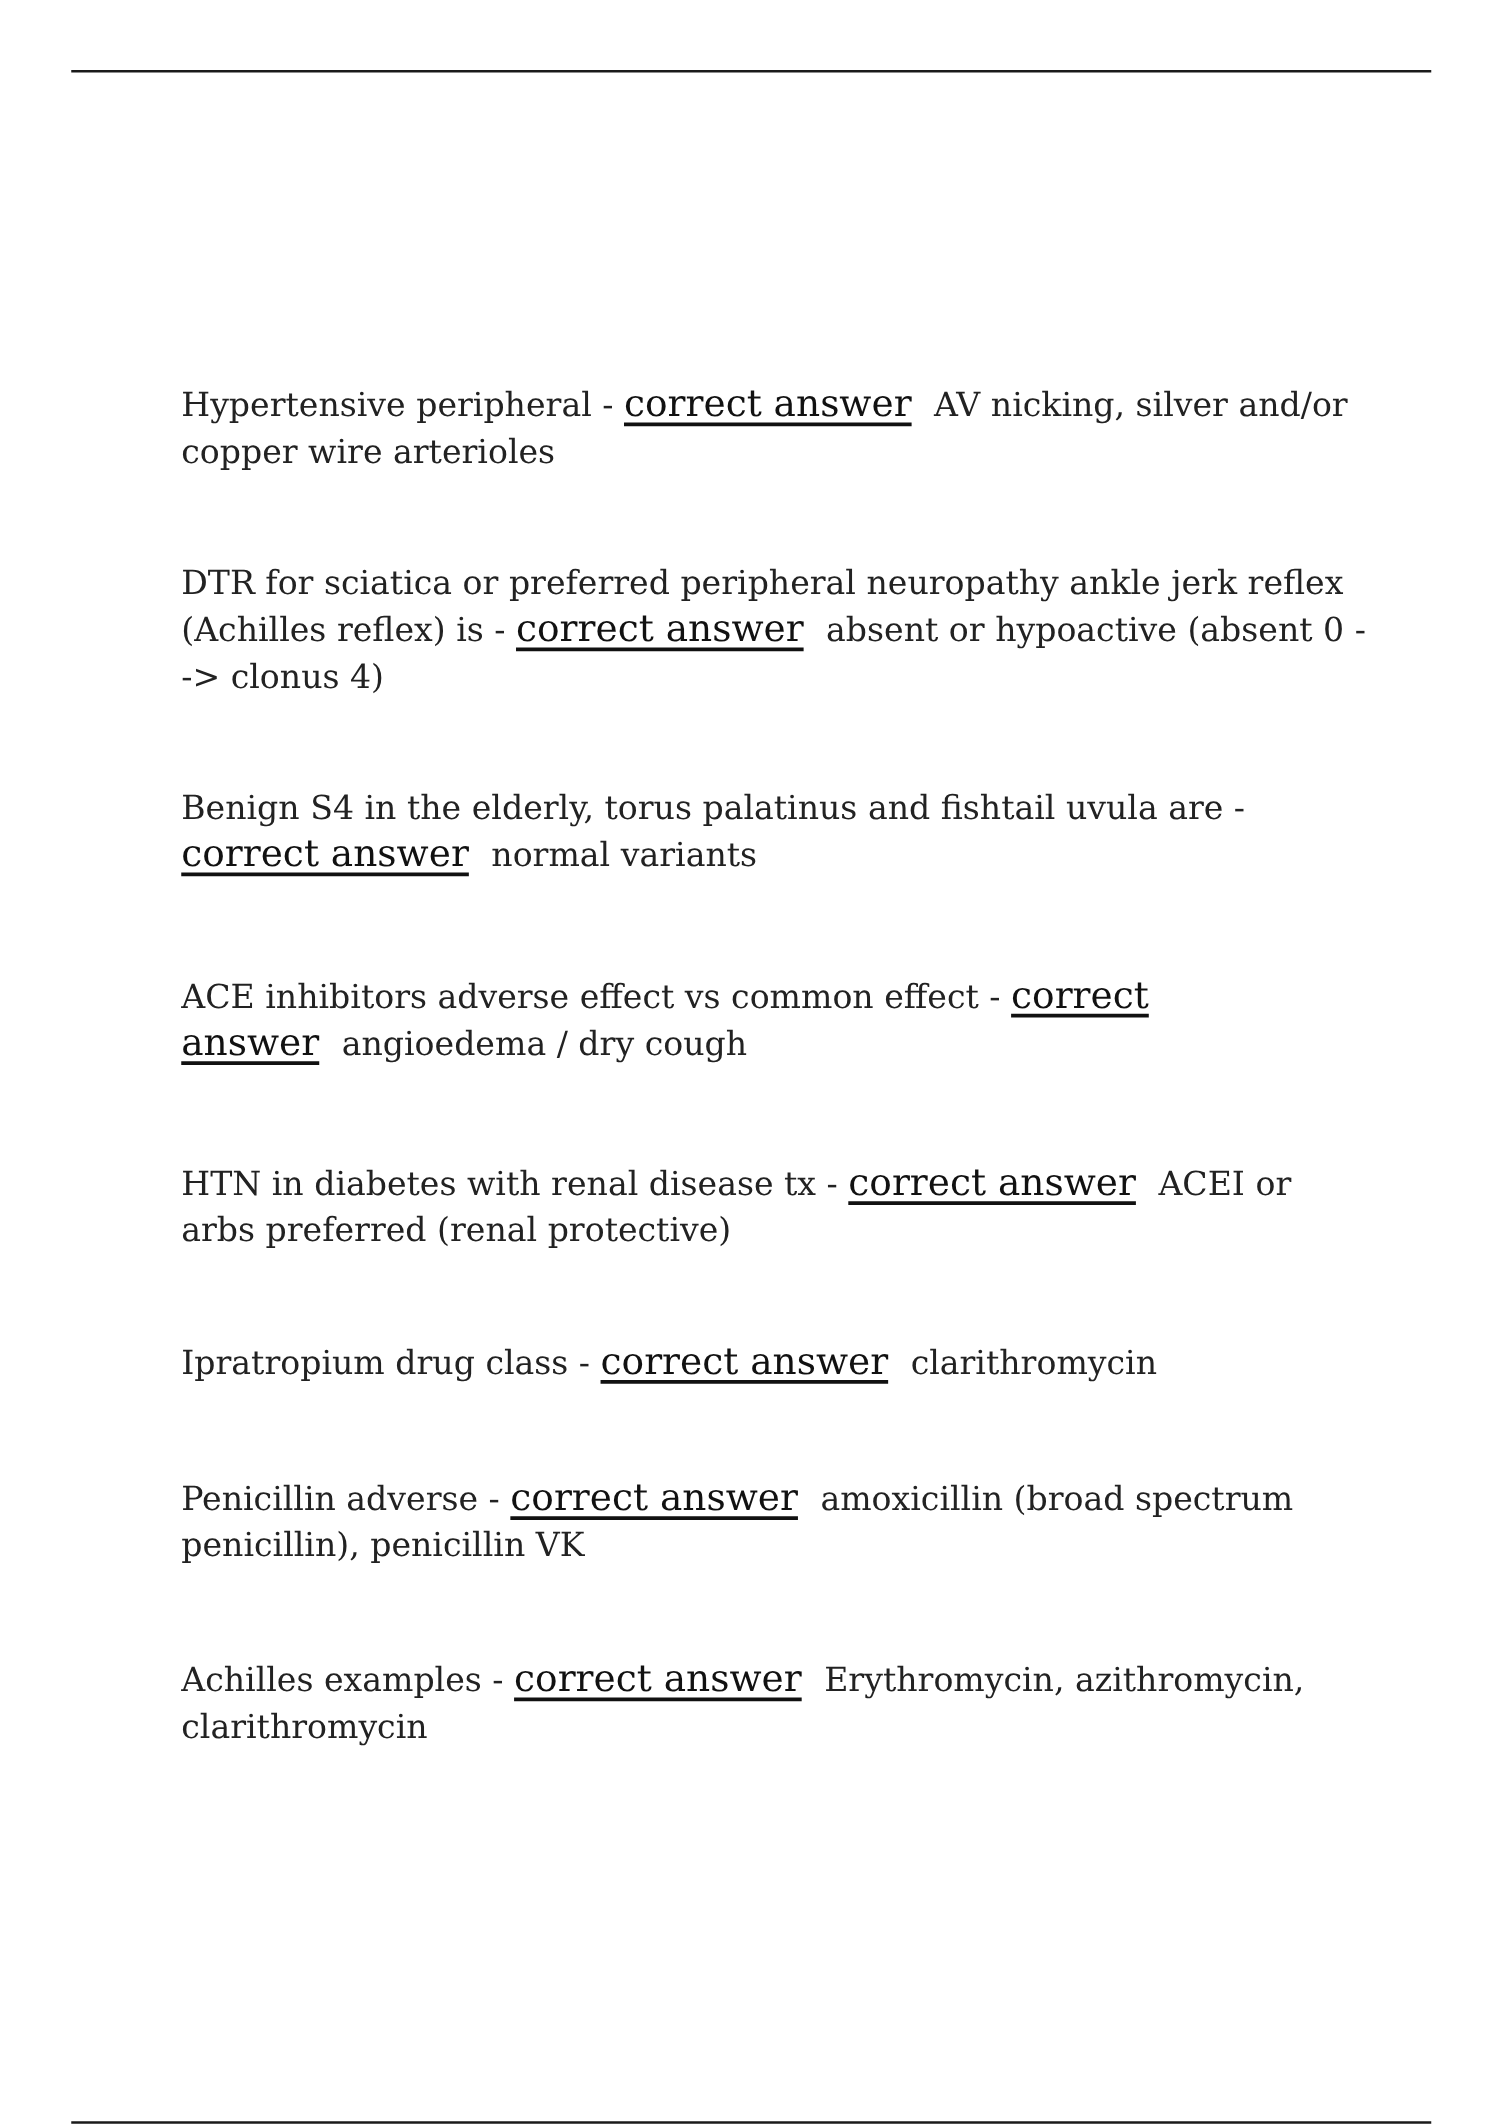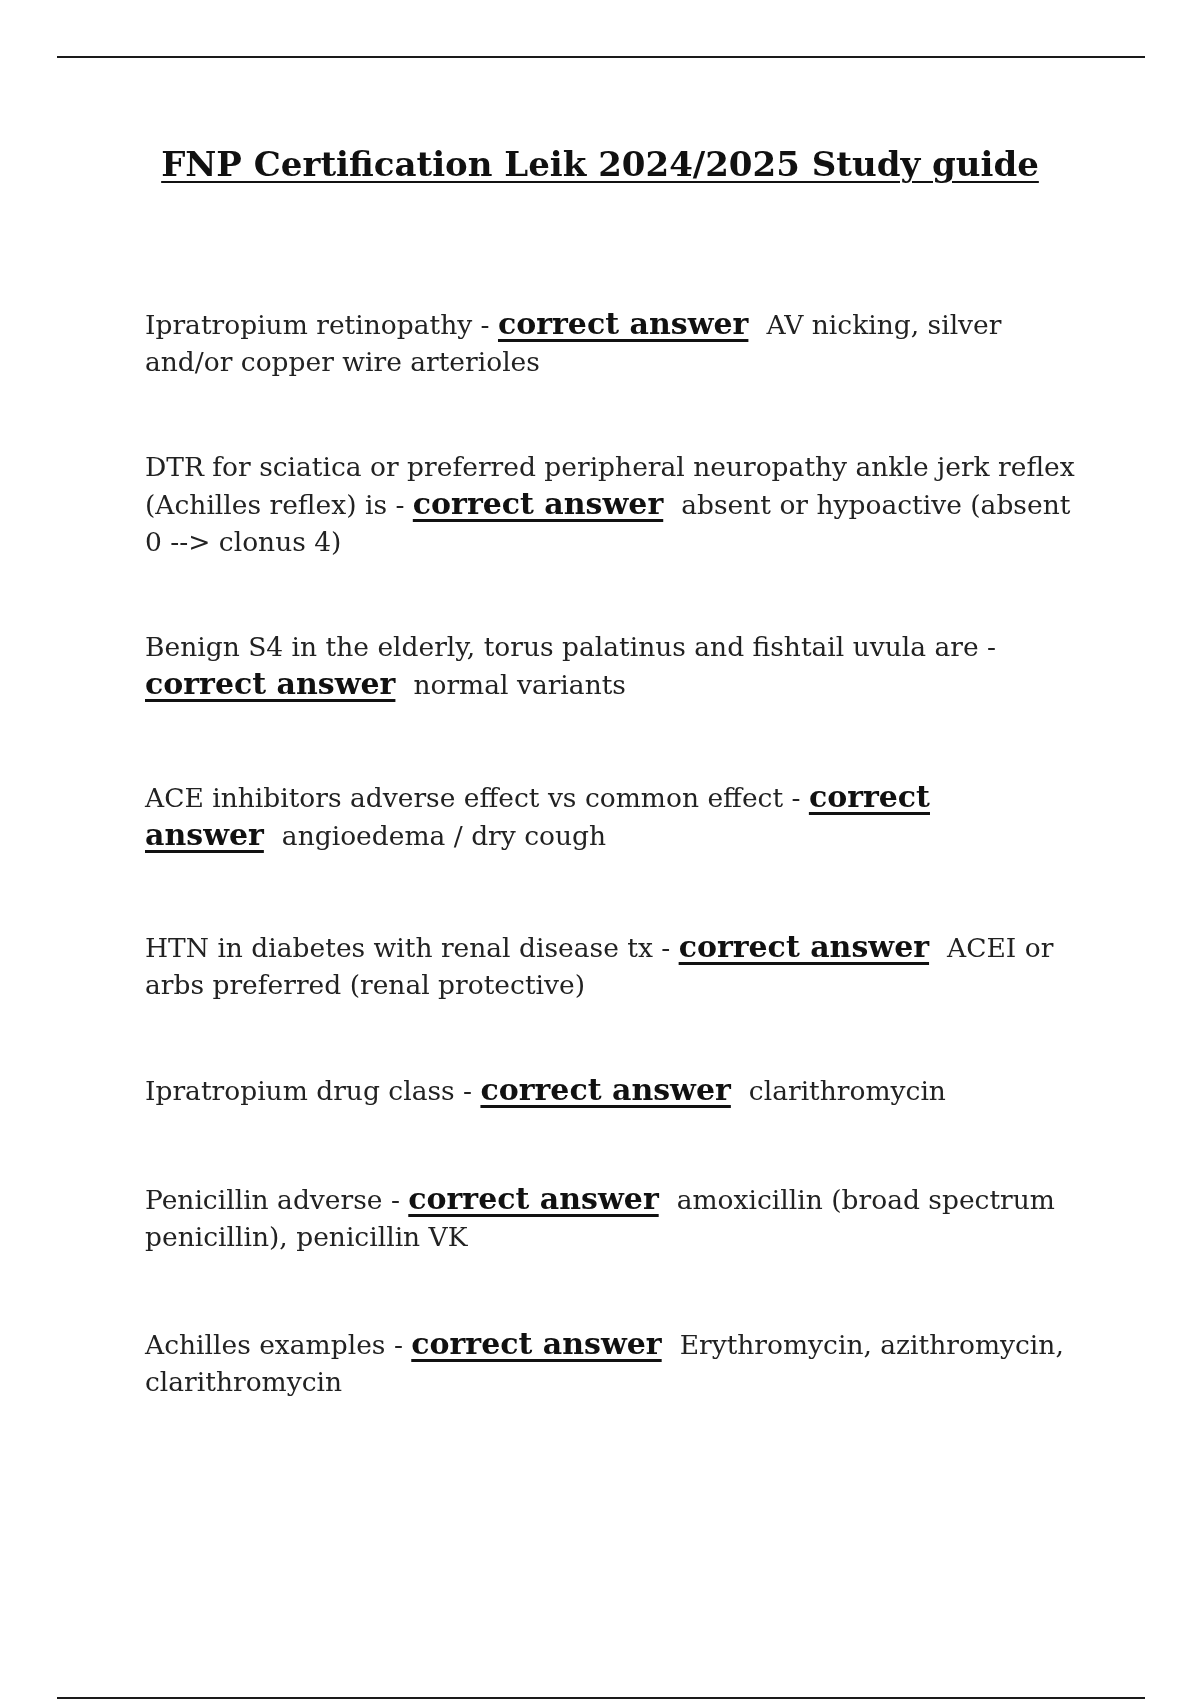--- a/index.html
+++ b/index.html
@@ -5,35 +5,35 @@
     html, body { margin: 0; padding: 0; background: #ffffff; }
     body { width: 1200px; height: 1700px; position: relative; overflow: hidden;
            font-family: "DejaVu Serif", serif; color: #1a1a1a; }
     .rule { position: absolute; left: 57px; width: 1088px; height: 2px; background: #1a1a1a; }
     .rule.top { top: 56px; }
     .rule.bottom { top: 1697px; }
     .title { position: absolute; left: 100px; width: 1000px; top: 141px; text-align: center;
              font-weight: bold; font-size: 34px; line-height: 46px; color: #111; }
     .title span { text-decoration: underline; text-decoration-thickness: 2px; text-underline-offset: 5px; }
     .qa { position: absolute; left: 145px; width: 950px; font-size: 26.5px; line-height: 37px; color: #222; }
-    .ca { font-weight: bold; font-size: 30px; text-decoration: underline; text-decoration-thickness: 3px;
+    .ca { font-weight: normal; font-size: 30px; text-decoration: underline; text-decoration-thickness: 3px;
           text-underline-offset: 5px; color: #111; margin-top: 36px; }
     .ans { margin-left: 18px; }
   </style>
 </head>
 <body>
 
 <div class="rule top"></div>
 
 <div class="title">
-  <span>FNP Certification Leik 2024/2025 Study guide</span><br>
+  <br>
 </div>
 
 <div class="qa" style="top:305px;">
-  <span>Ipratropium retinopathy - </span><span class="ca">correct answer</span><span class="ans">AV nicking, silver and/or copper wire arterioles</span>
+  <span>Hypertensive peripheral - </span><span class="ca">correct answer</span><span class="ans">AV nicking, silver and/or copper wire arterioles</span>
 </div>
 
 <div class="qa" style="top:448px;">
   <span>DTR for sciatica or preferred peripheral neuropathy ankle jerk reflex (Achilles reflex) is - </span><span class="ca">correct answer</span><span class="ans">absent or hypoactive (absent 0 --&gt; clonus 4)</span>
 </div>
 
 <div class="qa" style="top:628px;">
   <span>Benign S4 in the elderly, torus palatinus and fishtail uvula are - </span><span class="ca">correct answer</span><span class="ans">normal variants</span>
 </div>
 

